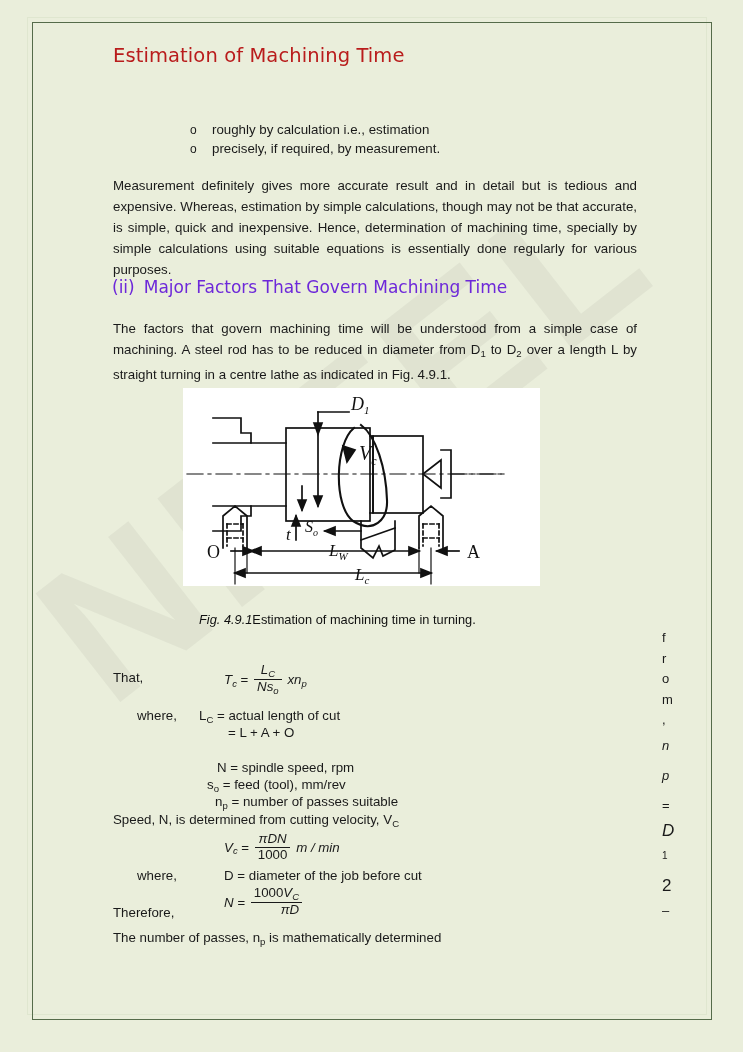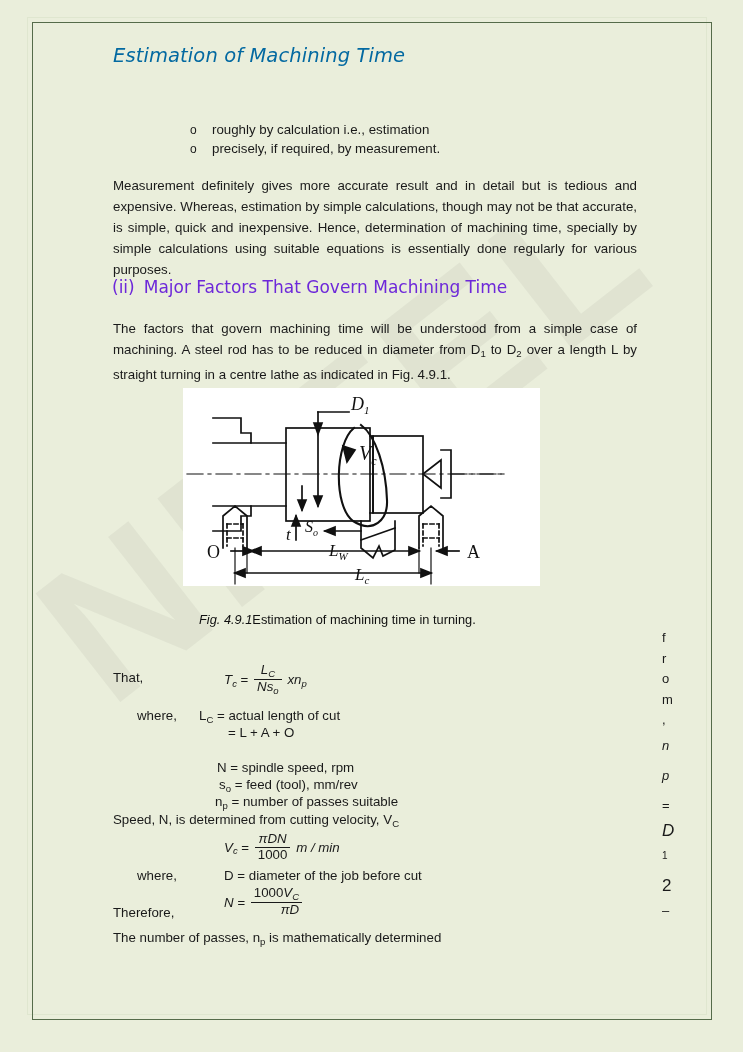--- a/index.html
+++ b/index.html
@@ -61,24 +61,23 @@
     top: 0;
     width: 743px;
     height: 1052px;
   }
 
   .doc-title {
     position: absolute;
     left: 113px;
     top: 44px;
     font-size: 19.5px;
-    color: #0369a1;
+    color: #b91c1c;
     font-family: "DejaVu Sans", sans-serif;
     letter-spacing: 0.1px;
-    font-style: italic;
   }
 
   .bullet-list {
     position: absolute;
     left: 190px;
     top: 121px;
     font-size: 13.3px;
     color: #1a1a1a;
     line-height: 18.5px;
   }
@@ -148,21 +147,21 @@
   .frac .num-part { display: block; border-bottom: 1.3px solid #1a1a1a; padding: 0 3px; }
   .frac .den-part { display: block; padding: 0 3px; text-align: right; }
 
   #eq-here    { left: 113px; top: 670px; }
   #eq-tc      { left: 224px; top: 663px; }
   #eq-where1  { left: 137px; top: 708px; }
   #eq-lc1     { left: 199px; top: 708px; }
   #eq-lc2     { left: 228px; top: 725px; }
   #eq-ao      { left: 192px; top: 742px; }
   #eq-n       { left: 217px; top: 760px; }
-  #eq-so      { left: 219px; top: 777px; }
+  #eq-so      { left: 207px; top: 777px; }
   #eq-np      { left: 215px; top: 794px; }
   #eq-speed   { left: 113px; top: 812px; }
   #eq-vc      { left: 224px; top: 832px; }
   #eq-where2  { left: 137px; top: 868px; }
   #eq-dia     { left: 224px; top: 868px; }
   #eq-there   { left: 113px; top: 905px; }
   #eq-nfrac   { left: 224px; top: 886px; }
   #eq-passes  { left: 113px; top: 930px; }
 
   

